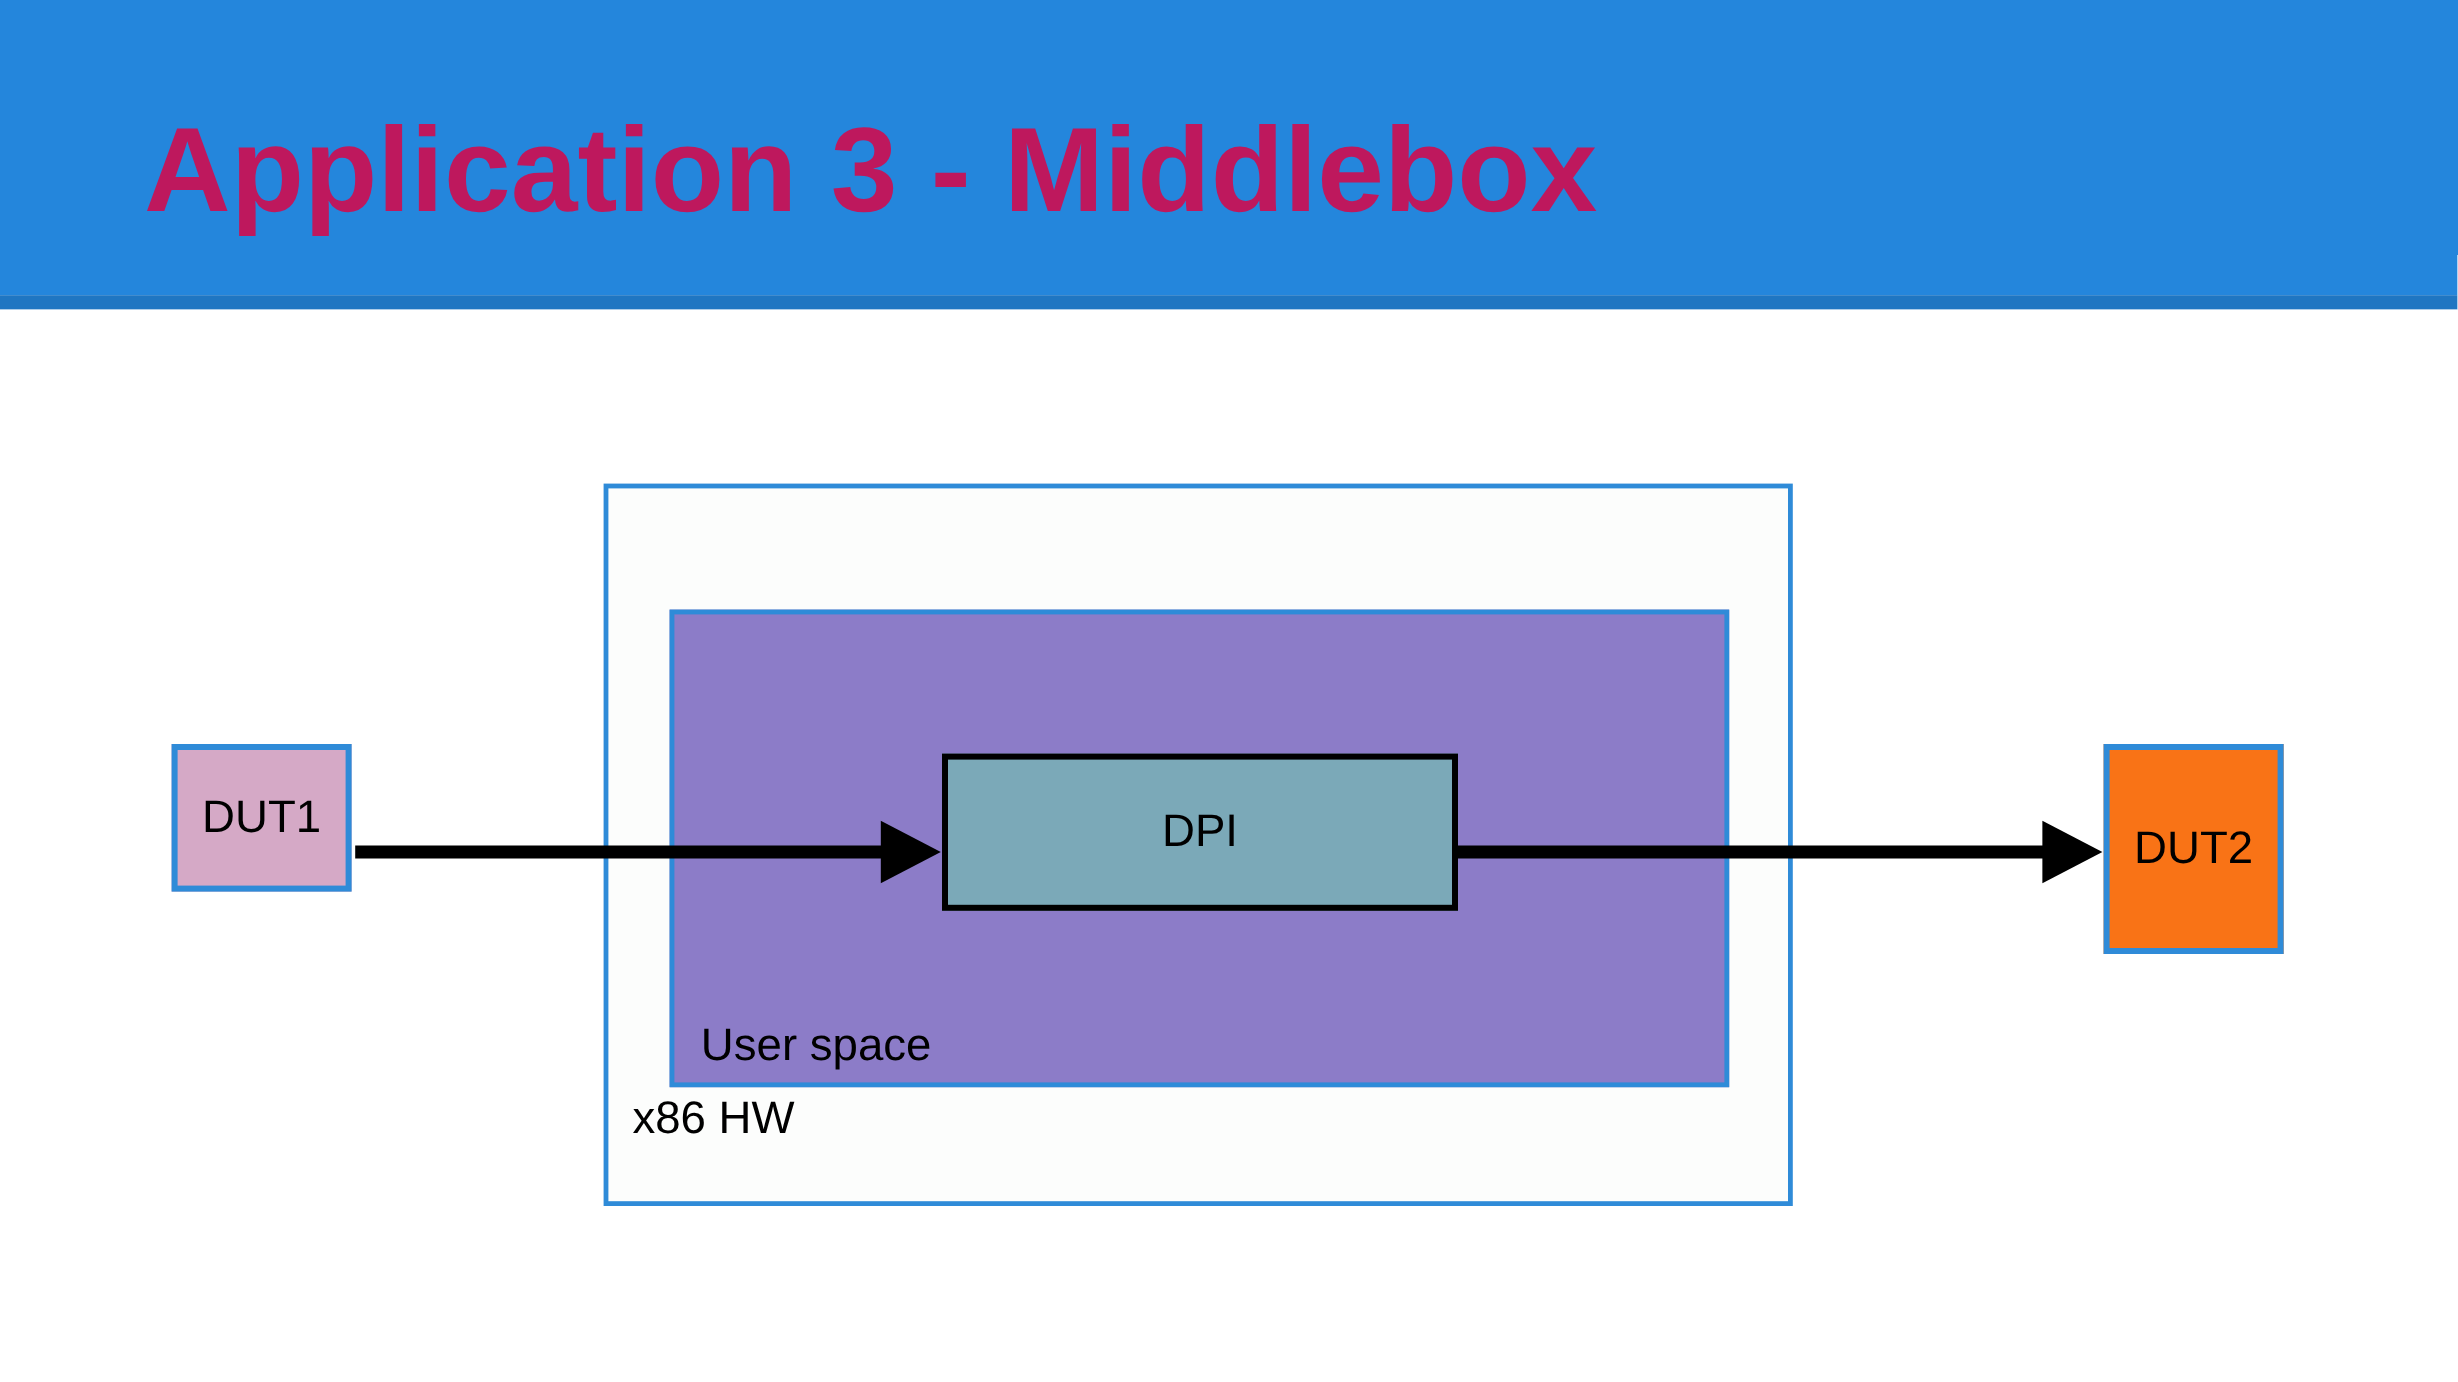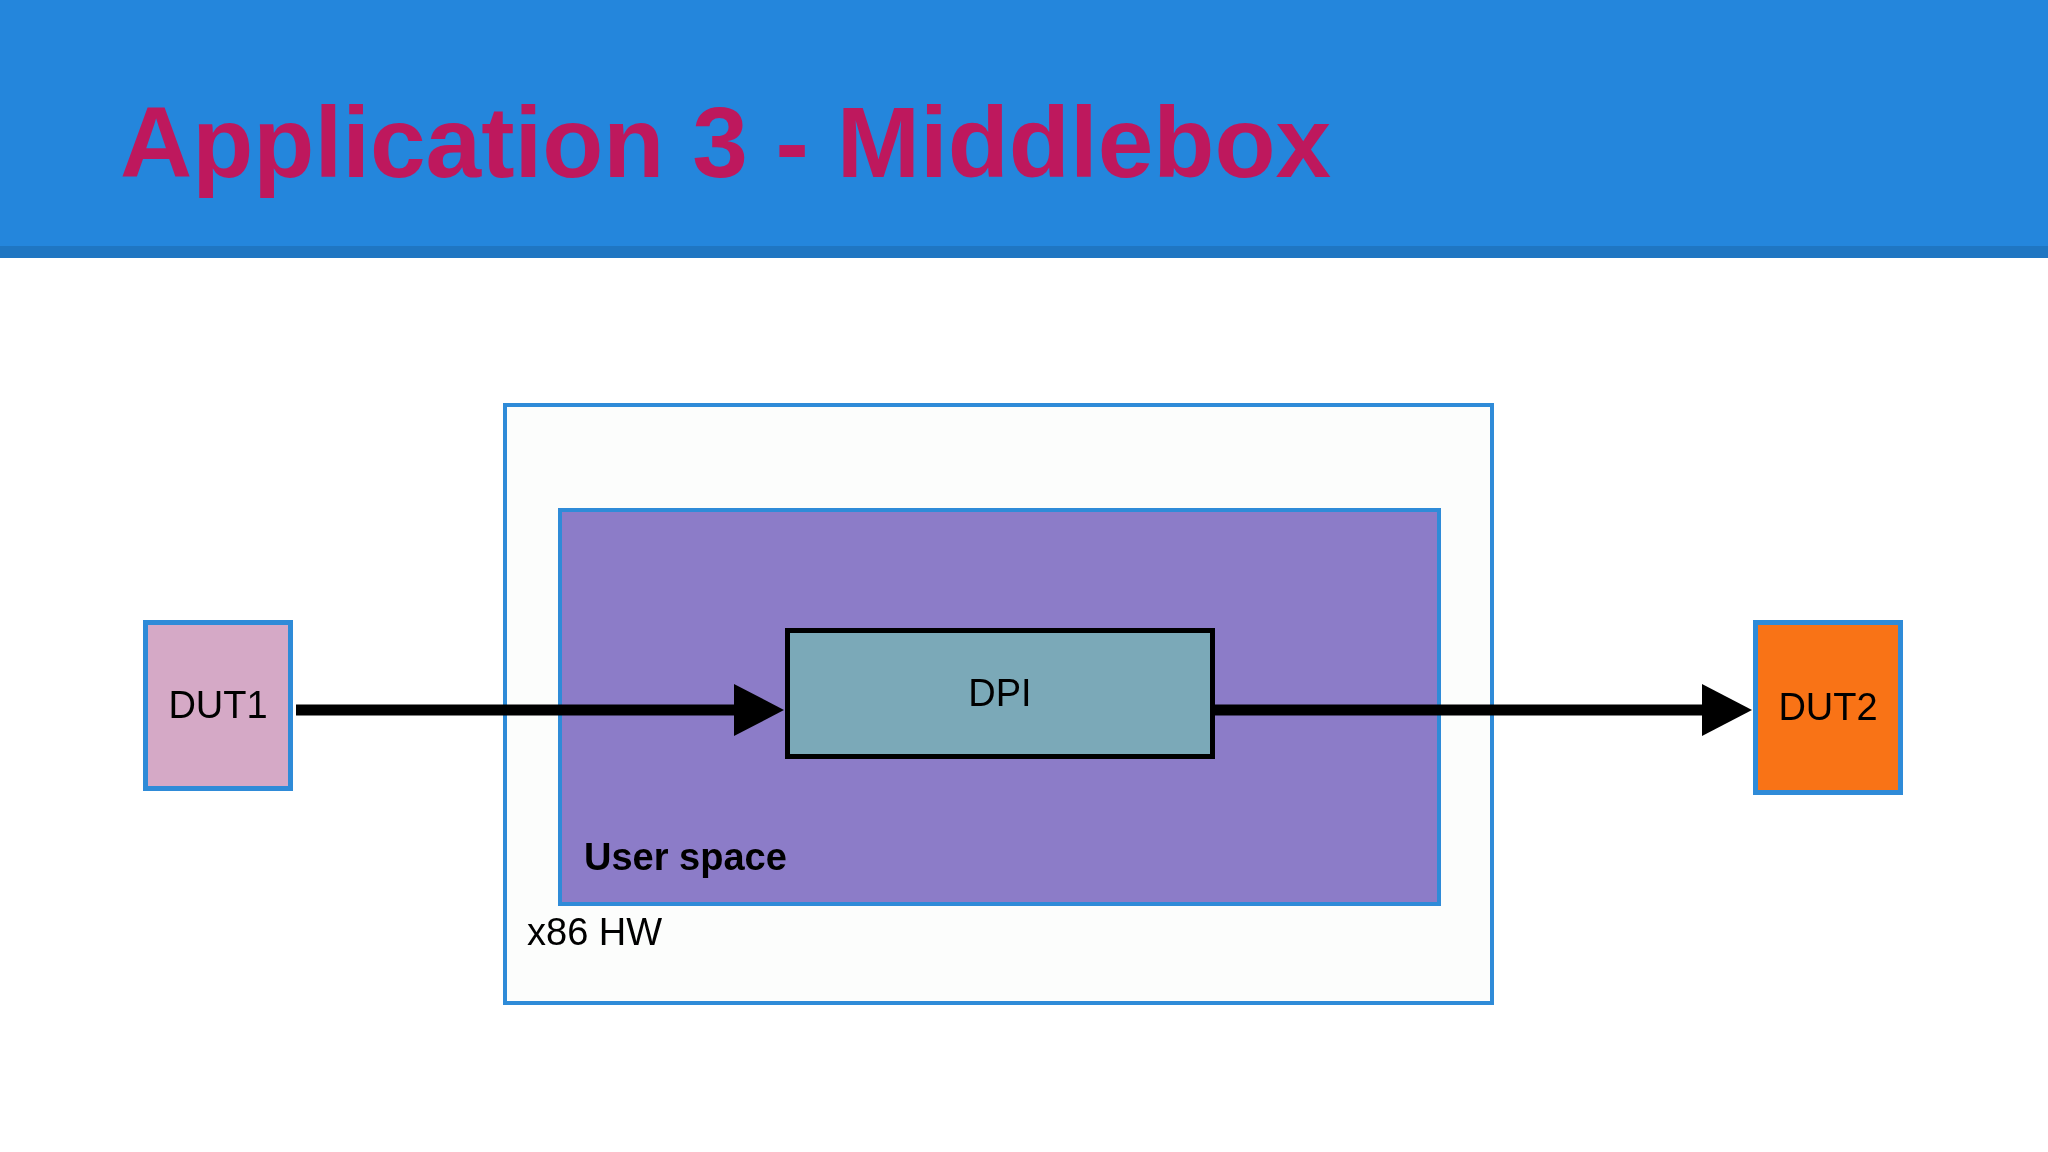--- a/index.html
+++ b/index.html
@@ -87,21 +87,21 @@
     background: #7ba9b8;
     display: flex;
     align-items: center;
     justify-content: center;
   }
 
   #dut1-box {
     left: 143px;
     top: 362px;
     width: 150px;
-    height: 171px;
+    height: 123px;
     border: 5px solid #2f8bd8;
     background: #d5a9c6;
     display: flex;
     align-items: center;
     justify-content: center;
   }
 
   #dut2-box {
     left: 1753px;
     top: 362px;
@@ -122,22 +122,21 @@
 
   .region-label {
     position: absolute;
     font-size: 38px;
     color: #000000;
     white-space: nowrap;
   }
 
   #user-space-label {
     left: 584px;
-    top: 578px;
-    font-weight: bold;
+    top: 592px;
   }
 
   #x86-hw-label {
     left: 527px;
     top: 653px;
   }
 
   
   #arrow-layer {
     position: absolute;

